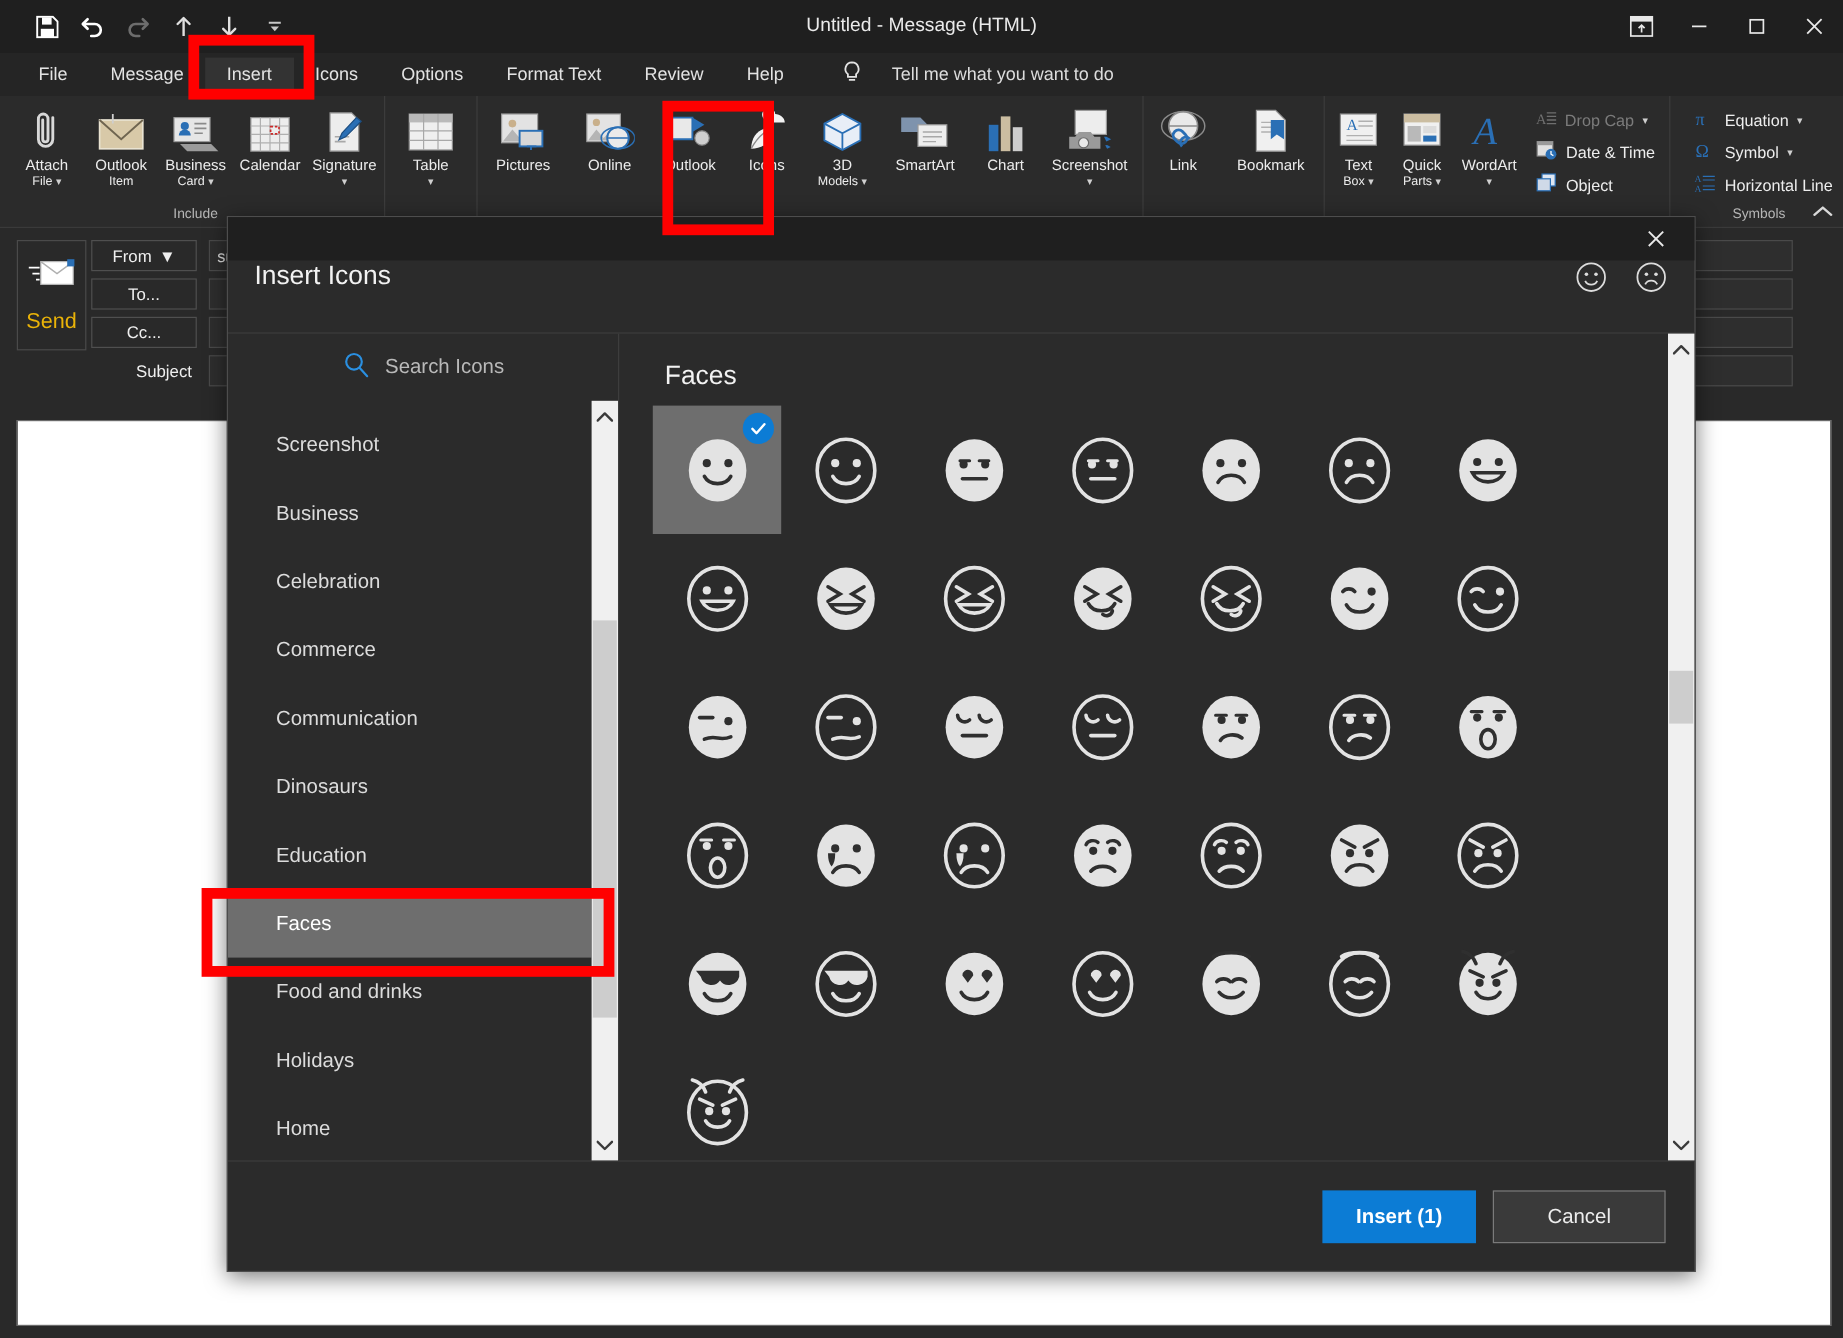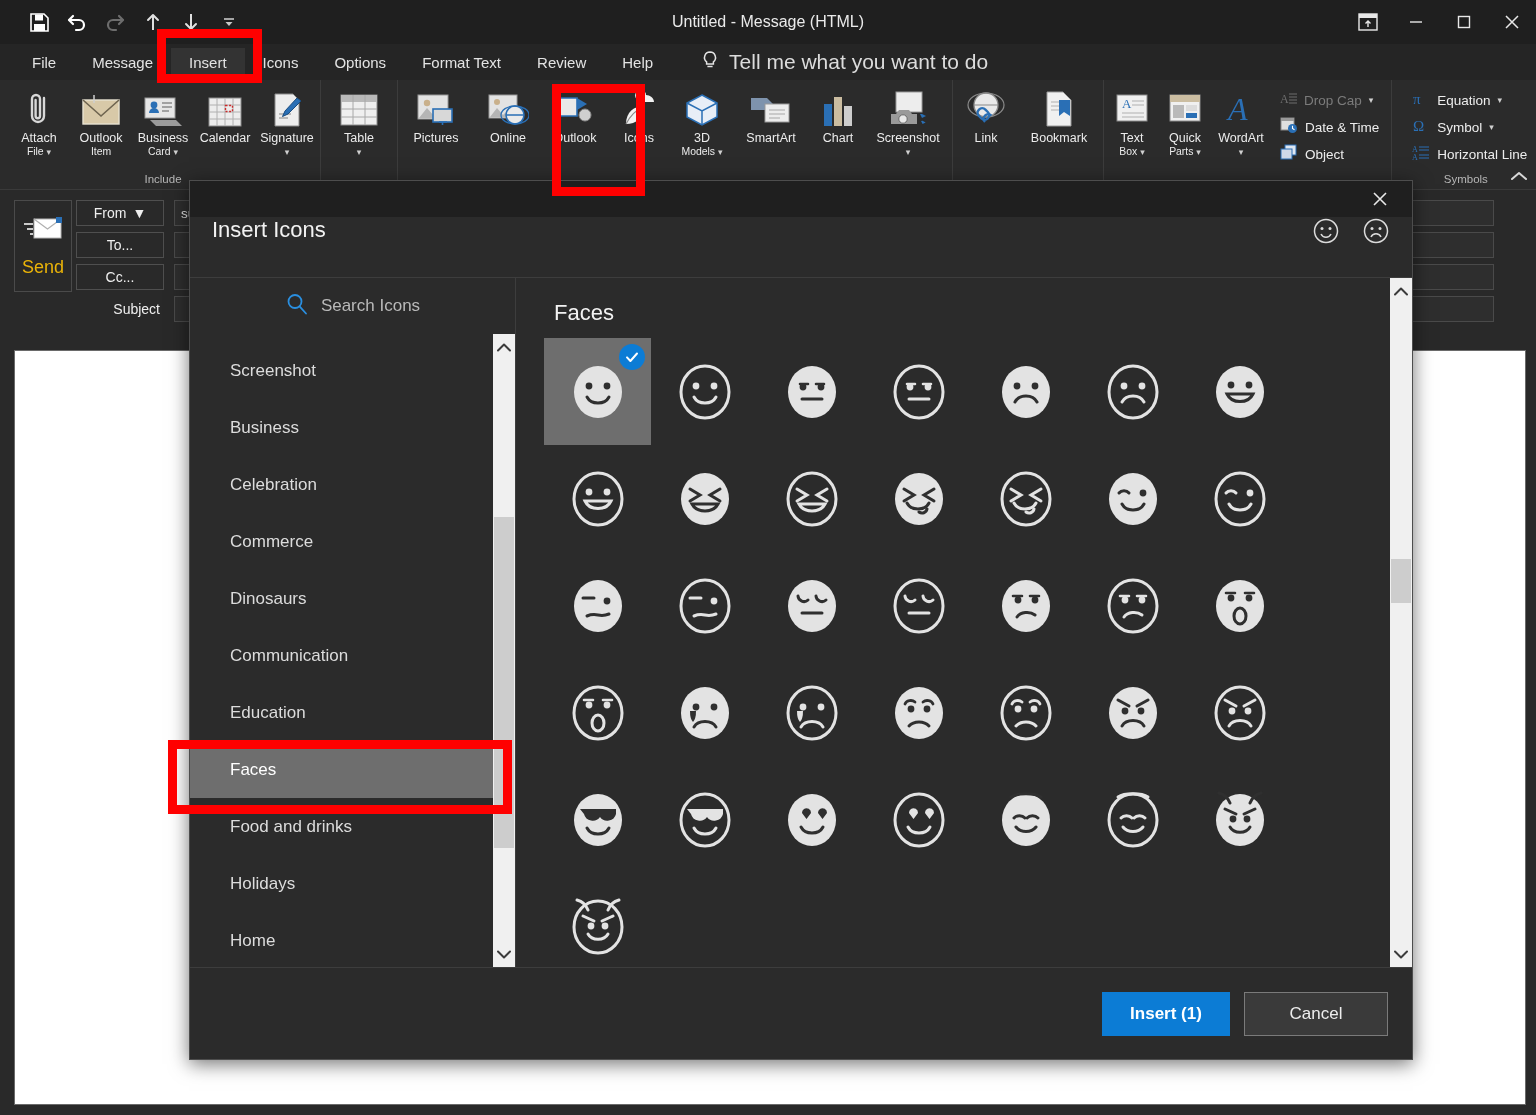--- a/index.html
+++ b/index.html
@@ -22,21 +22,21 @@
   .qat-btn.disabled { color:#6d6d6d; }
   .qat-btn svg { display:block; }
   .title-text { position:absolute; left:0; right:0; text-align:center; font-size:16px; color:#eaeaea; pointer-events:none; }
   .wincontrols { margin-left:auto; display:flex; align-items:center; height:44px; }
   .wc { width:48px; height:44px; display:flex; align-items:center; justify-content:center; color:#e8e8e8; }
 
   
   .tabstrip { height:36px; background:#252525; display:flex; align-items:center; padding-left:14px; position:relative; flex:0 0 auto; }
   .tab { font-size:15px; color:#e3e3e3; padding:6px 18px; white-space:nowrap; }
   .tab.active { background:#333333; }
-  .tellme { display:flex; align-items:center; gap:10px; margin-left:30px; font-size:21px; color:#dcdcdc; }
+  .tellme { display:flex; align-items:center; gap:24px; margin-left:30px; font-size:15px; color:#dcdcdc; }
 
   
   .ribbon { height:110px; background:#2b2b2b; display:flex; align-items:stretch; position:relative; flex:0 0 auto; border-bottom:1px solid #3a3a3a; }
   .rgroup { display:flex; flex-direction:column; justify-content:flex-start; padding:4px 2px 0 2px; position:relative; }
   .rgroup + .rgroup { border-left:1px solid #3c3c3c; }
   .rgroup-items { display:flex; align-items:flex-start; height:86px; }
   .rgroup-label { font-size:11.5px; color:#b6b6b6; text-align:center; height:18px; line-height:18px; }
   .rbtn { width:62px; display:flex; flex-direction:column; align-items:center; padding-top:4px; }
   .rbtn .ico { height:40px; display:flex; align-items:flex-end; justify-content:center; }
   .rbtn .lbl { font-size:12.5px; line-height:14px; color:#ececec; text-align:center; margin-top:3px; width:68px; }
@@ -598,22 +598,22 @@
             </svg>
         </span>
         <span class="search-ph">Search Icons</span>
       </div>
       <div class="cat-wrap">
         <div class="cat-list">
           <div class="cat-item">Screenshot</div>
           <div class="cat-item">Business</div>
           <div class="cat-item">Celebration</div>
           <div class="cat-item">Commerce</div>
+          <div class="cat-item">Communication</div>
           <div class="cat-item">Dinosaurs</div>
-          <div class="cat-item">Communication</div>
           <div class="cat-item">Education</div>
           <div class="cat-item selected">Faces</div>
           <div class="cat-item">Food and drinks</div>
           <div class="cat-item">Holidays</div>
           <div class="cat-item">Home</div>
 
         </div>
         <div class="sbar">
           <div class="arrow">
             <svg width="14" height="9" viewBox="0 0 14 9">

